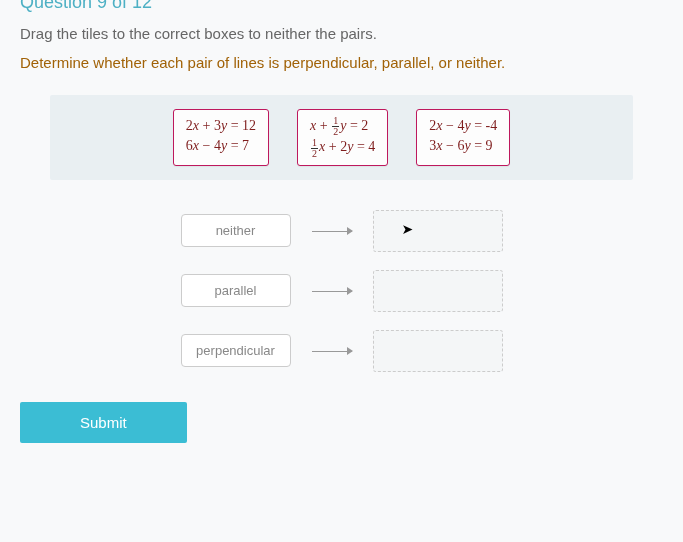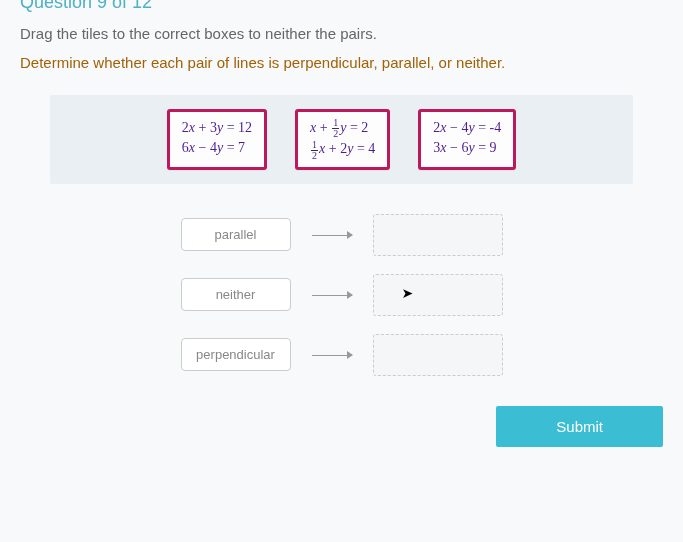--- a/index.html
+++ b/index.html
@@ -35,26 +35,26 @@
     display: flex;
     gap: 28px;
     justify-content: center;
     background: #e9eff2;
     padding: 14px 20px;
     margin: 0 30px 30px 30px;
     border-radius: 2px;
   }
   .tile {
     background: #fdfdfd;
-    border: 3px solid #be185d;
+    border: 1px solid #be185d;
     border-radius: 3px;
     padding: 6px 12px;
     font-family: 'Cambria Math', 'Times New Roman', serif;
     font-size: 14px;
-    color: #4c1d95;
+    color: #7f1d1d;
     line-height: 1.4;
     text-align: left;
     cursor: grab;
     box-shadow: 0 1px 1px rgba(0,0,0,0.05);
   }
   .tile .eqline { white-space: nowrap; }
   .frac {
     display: inline-flex;
     flex-direction: column;
     vertical-align: middle;
@@ -120,21 +120,21 @@
     background: #f4f6f7;
   }
   .cursor {
     position: absolute;
     font-size: 14px;
     color: #000;
     pointer-events: none;
   }
   .submit-row {
     display: flex;
-    justify-content: flex-end;
+    justify-content: flex-start;
   }
   .submit-btn {
     background: #3bbdd4;
     color: #fff;
     border: none;
     padding: 12px 60px;
     font-size: 15px;
     font-weight: 500;
     border-radius: 2px;
     cursor: pointer;
@@ -164,30 +164,30 @@
           </span><span class="var">x</span> + 2<span class="var">y</span> = 4</div>
     </div>
     <div class="tile">
       <div class="eqline">2<span class="var">x</span> − 4<span class="var">y</span> = -4</div>
       <div class="eqline">3<span class="var">x</span> − 6<span class="var">y</span> = 9</div>
     </div>
   </div>
 
   <div class="pairs-area">
     <div class="pair-row">
-      <div class="label-box">parallel</div>
-      <div class="arrow"></div>
-      <div class="drop-target"></div>
-    </div>
-    <div class="pair-row">
       <div class="label-box">neither</div>
       <div class="arrow"></div>
       <div class="drop-target" style="position:relative;">
         <span class="cursor" style="left:28px; top:10px;">➤</span>
       </div>
+    </div>
+    <div class="pair-row">
+      <div class="label-box">parallel</div>
+      <div class="arrow"></div>
+      <div class="drop-target"></div>
     </div>
     <div class="pair-row">
       <div class="label-box">perpendicular</div>
       <div class="arrow"></div>
       <div class="drop-target"></div>
     </div>
   </div>
 
   <div class="submit-row">
     <button class="submit-btn">Submit</button>

